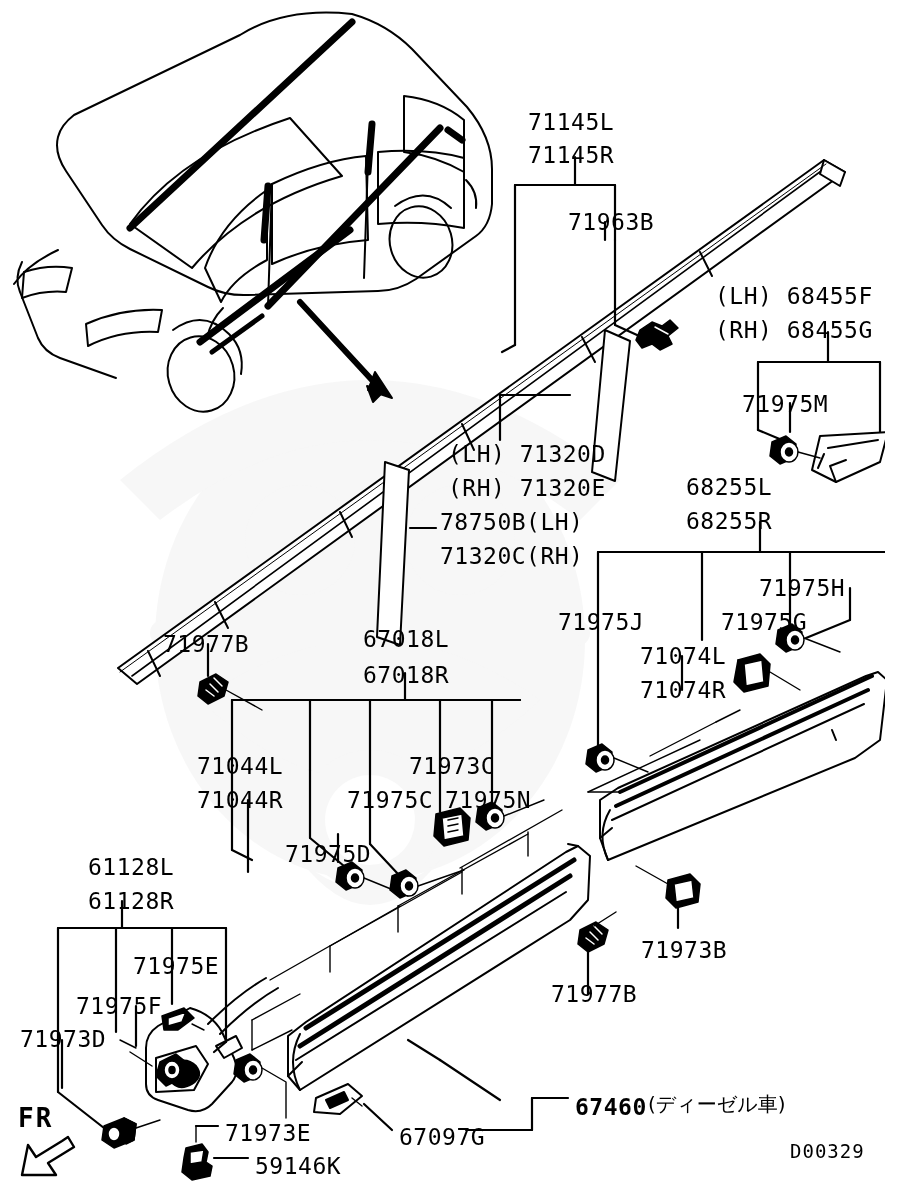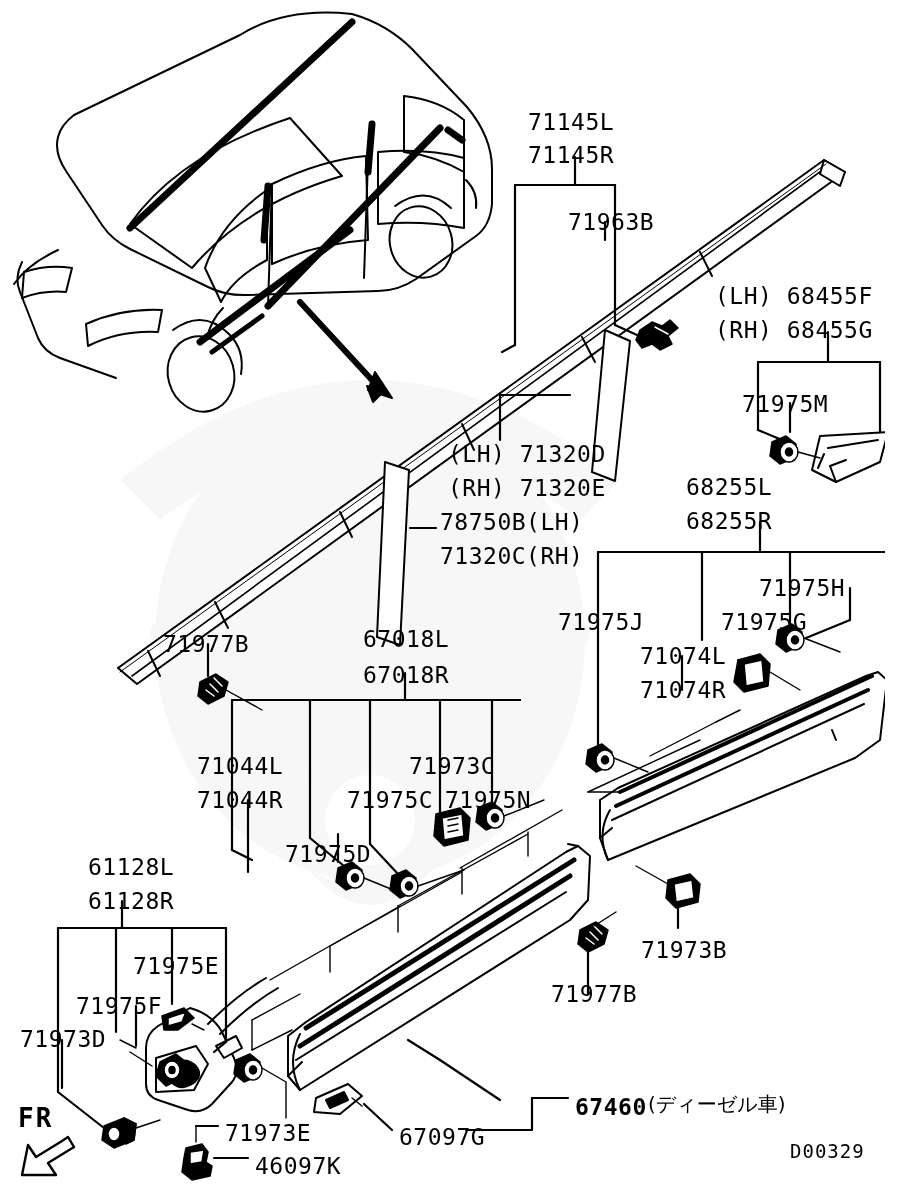--- a/index.html
+++ b/index.html
@@ -451,21 +451,21 @@
       <div class="lbl" style="left: 445px; top: 789px;">71975N</div>
       <div class="lbl" style="left: 285px; top: 823px; margin-top: 20px;">71975D</div>
       <div class="lbl" style="left: 88px; top: 856px;">61128L</div>
       <div class="lbl" style="left: 88px; top: 890px;">61128R</div>
       <div class="lbl" style="left: 133px; top: 955px;">71975E</div>
       <div class="lbl" style="left: 76px; top: 995px;">71975F</div>
       <div class="lbl" style="left: 20px; top: 1028px;">71973D</div>
       <div class="lbl" style="left: 641px; top: 939px;">71973B</div>
       <div class="lbl" style="left: 551px; top: 983px;">71977B</div>
       <div class="lbl" style="left: 225px; top: 1122px;">71973E</div>
-      <div class="lbl" style="left: 255px; top: 1155px;">46097K</div>
+      <div class="lbl" style="left: 255px; top: 1155px;">59146K</div>
       <div class="lbl" style="left: 399px; top: 1126px;">67097G</div>
       <div class="lbl" style="left: 575px; top: 1096px; font-weight: bold;">67460</div>
     </div>
 
   <div class="lbl fr" style="left:18px; top:1107px;">FR</div>
   <svg style="position:absolute; left:12px; top:1133px; width:70px; height:48px;" viewBox="0 0 70 48" xmlns="http://www.w3.org/2000/svg">
     <path d="M56 4 L62 14 L36 30 L44 42 L10 42 L16 12 L24 24 L50 8 Z" fill="#ffffff" stroke="#000000" stroke-width="2.4" stroke-linejoin="round"></path>
   </svg>
 
   <div class="lbl jp" style="left:648px; top:1093px;">(ディーゼル車)</div>

